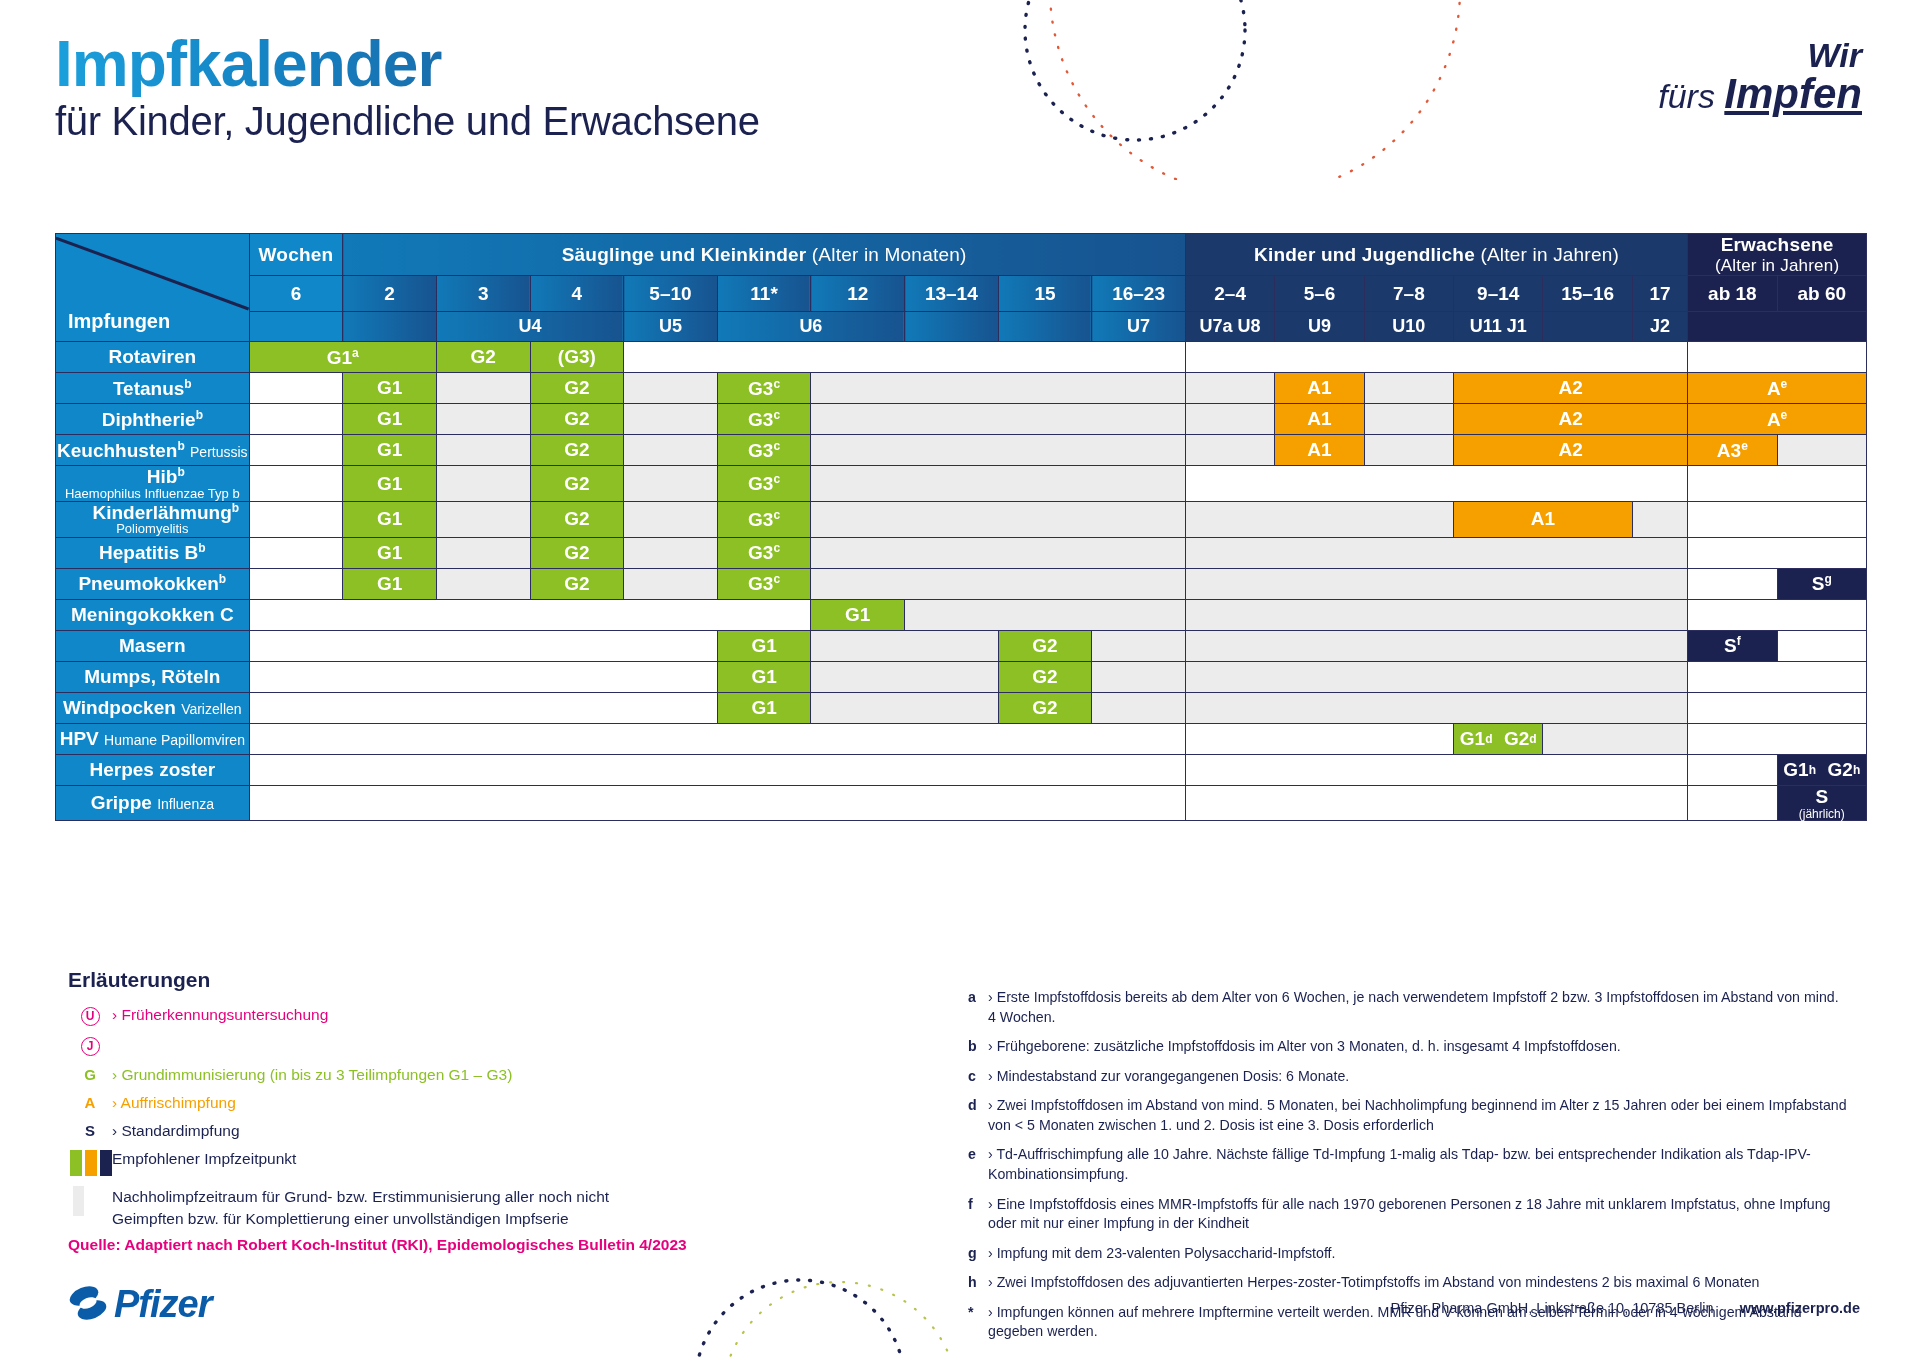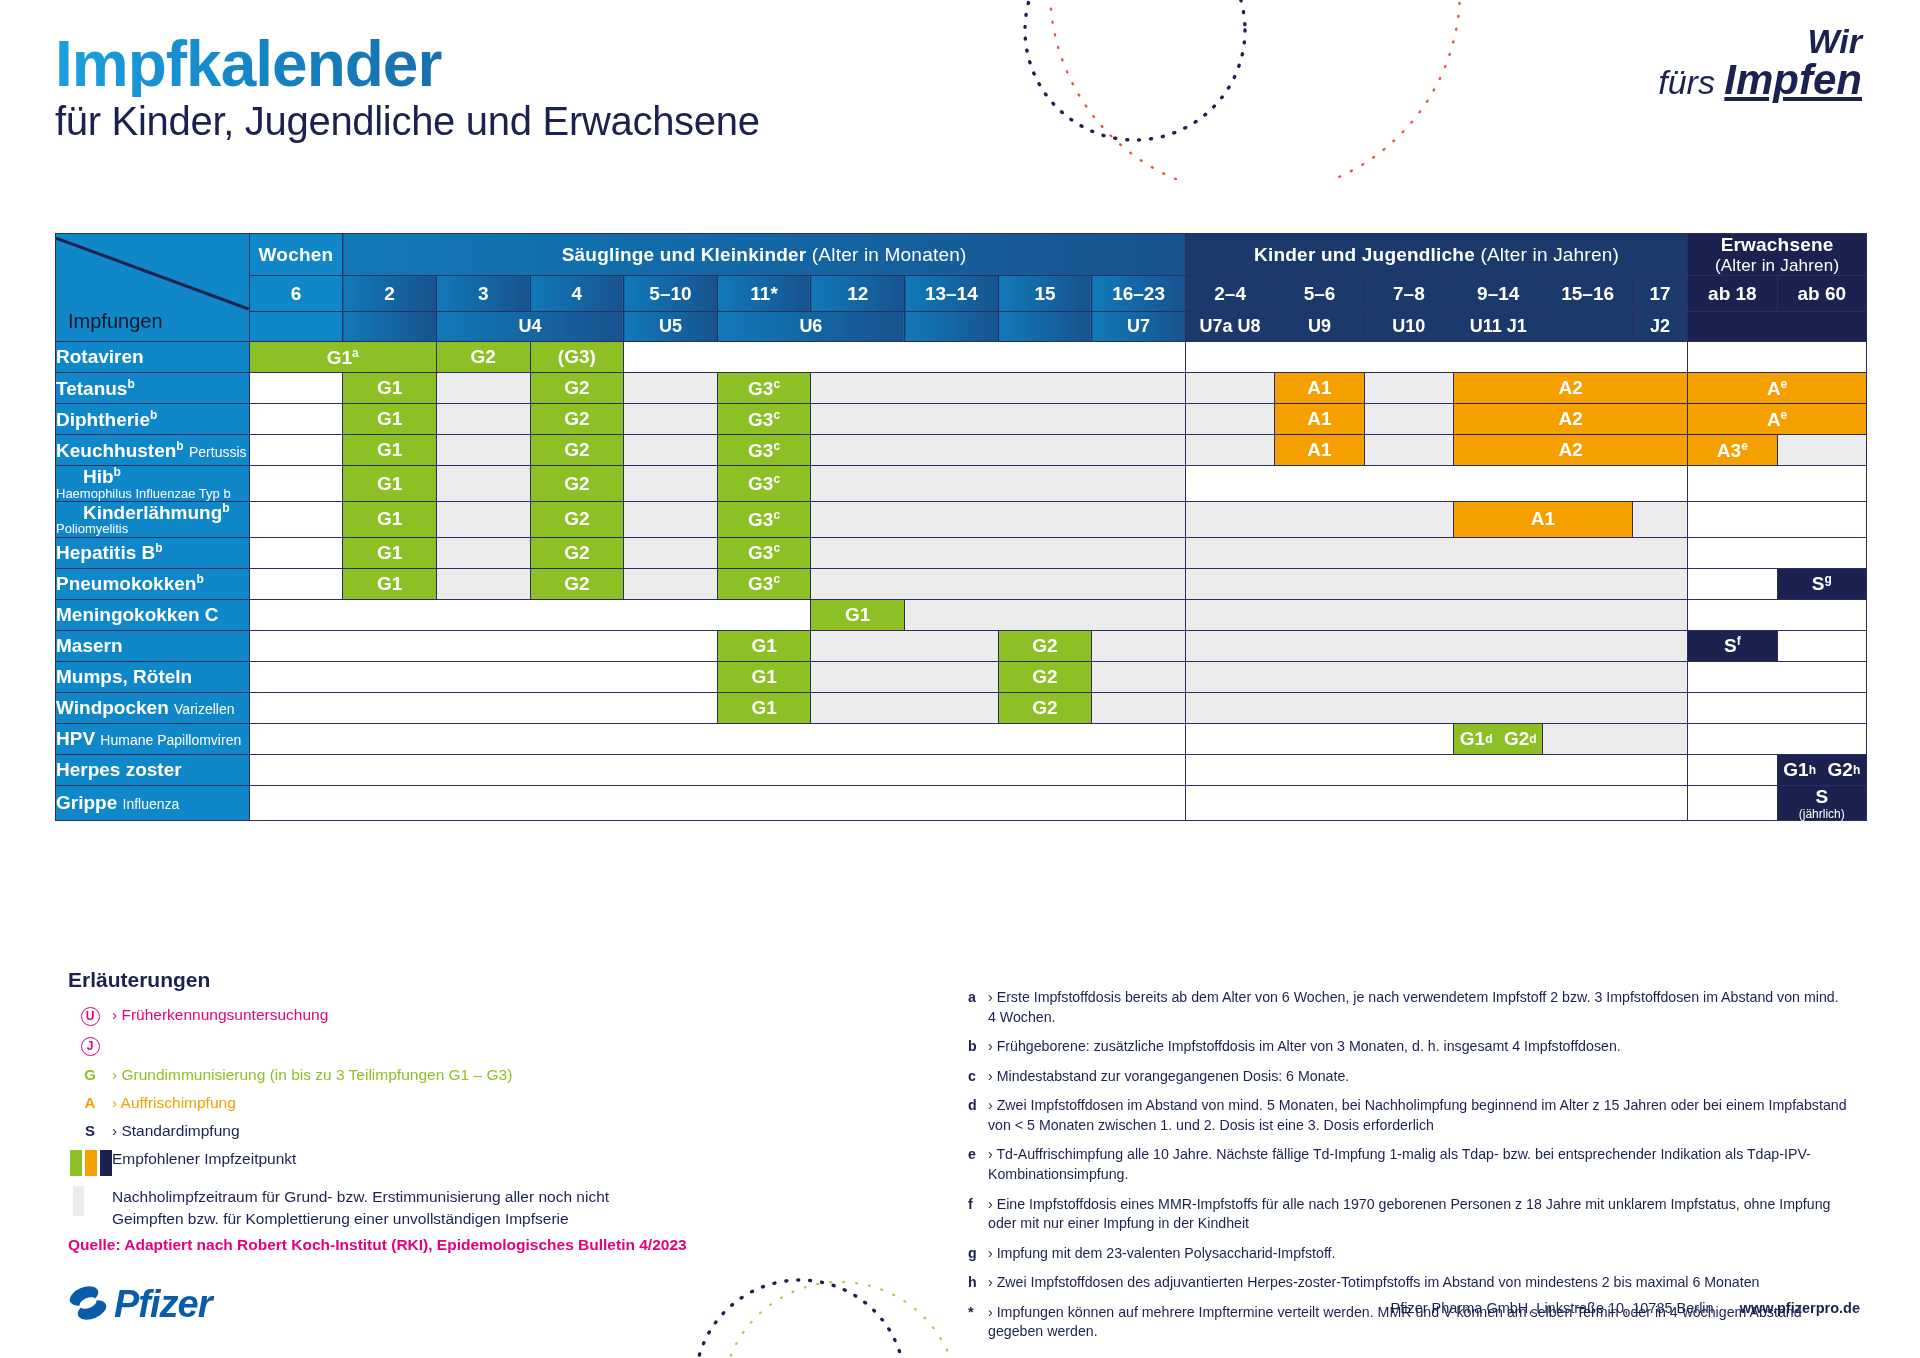--- a/index.html
+++ b/index.html
@@ -23,21 +23,21 @@
   .title {
     font-size: 64px; font-weight: 700; letter-spacing: -1px; line-height: 1.02;
     background: linear-gradient(90deg, #1ba0dc 0%, #1583c4 30%, #1a6aa8 60%, #1d5790 100%);
     -webkit-background-clip: text; background-clip: text; color: transparent;
   }
   .subtitle {
     font-size: 40px; font-weight: 400; color: #1b2250; line-height: 1.1;
     margin-top: 2px; letter-spacing: -0.3px;
   }
   .claim {
-    position: absolute; right: 58px; top: 24px; text-align: right;
+    position: absolute; right: 58px; top: 38px; text-align: right;
     color: #1b2250; line-height: 1.02;
   }
   .claim .l1 { font-size: 34px; font-style: italic; font-weight: 700; }
   .claim .l2 { font-size: 34px; font-style: italic; }
   .claim .l2 b { font-size: 42px; font-weight: 700; text-decoration: underline; }
 
   
   .cal { position: absolute; left: 55px; top: 233px; width: 1812px; }
   table.grid { border-collapse: collapse; width: 1812px; table-layout: fixed; }
   table.grid td, table.grid th { padding: 0; border: 1px solid #2a2d5e; }
@@ -60,30 +60,30 @@
   }
   th.corner {
     background: #1087c8; position: relative; vertical-align: bottom;
     text-align: left;
   }
   th.corner .diag {
     position: absolute; left: 0; top: 0; width: 100%; height: 100%;
     overflow: hidden;
   }
   th.corner .lbl {
-    position: relative; display: block; color: #0f172a; font-size: 20px;
-    font-weight: 400; padding: 0 0 8px 12px;
+    position: relative; display: block; color: #ffffff; font-size: 20px;
+    font-weight: 700; padding: 0 0 8px 12px;
   }
   th.rowhead-erw { line-height: 1.15; }
   th.rowhead-erw .small { font-weight: 400; font-size: 17px; display:block; }
 
   
   td.vname {
     background: #1087c8; color: #fff; height: 31px;
-    padding: 0 0 0 12px; font-size: 19px; font-weight: 700; white-space: nowrap;
+    padding: 0 0 0 12px; font-size: 19px; font-weight: 700; white-space: nowrap; text-align: center;
   }
   td.vname .sub  { font-weight: 400; font-size: 14px; }
   td.vname .sup  { font-size: 12px; vertical-align: super; font-weight: 700; }
   td.vname .two  { display:block; font-size: 19px; font-weight:700; line-height:1.0;padding-left:27px; }
   td.vname .two2 { display:block; font-size: 13px; font-weight:400; line-height:1.1; }
 
   
   td.c { height: 31px; text-align: center; font-size: 19px; font-weight: 700; color:#fff; }
   td.blank  { background: #ffffff; border-color:#9a9cc0; }
   td.catch  { background: #ececec; border-color:#9a9cc0; }

